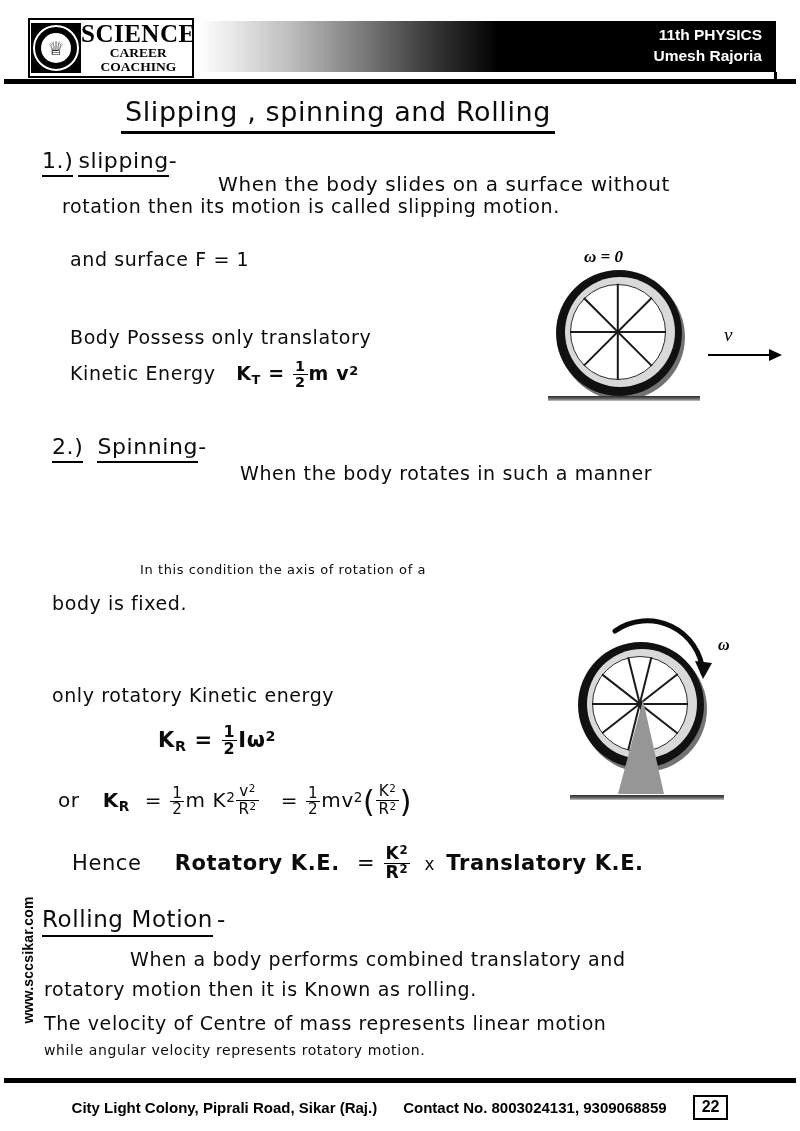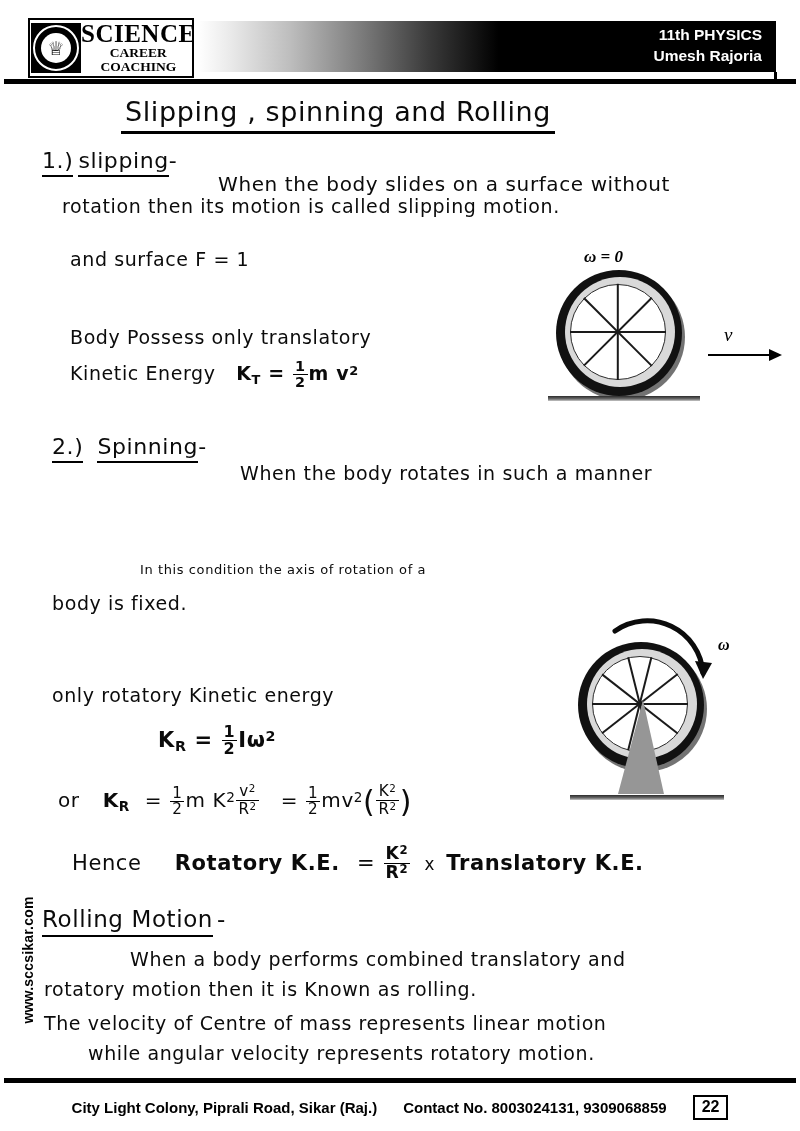--- a/index.html
+++ b/index.html
@@ -233,21 +233,21 @@
     font-size: 1.5em;
     vertical-align: -0.14em;
     font-weight: 400;
   }
 
   .s3-head { left: 42px; top: 906px; font-size: 23px; }
   .s3-head .word { border-bottom: 2.5px solid #000; padding-bottom: 3px; }
   .s3-l1 { left: 130px; top: 948px; font-size: 19px; }
   .s3-l2 { left: 44px; top: 978px; font-size: 19px; }
   .s3-l3 { left: 44px; top: 1012px; font-size: 19px; }
-  .s3-l4 { left: 44px; top: 1042px; font-size: 19px; margin-left: 44px; }
+  .s3-l4 { left: 44px; top: 1042px; font-size: 14px; }
 
   
   .wheel-wrap { position: absolute; }
   .tire-outer {
     position: absolute;
     left: 0; top: 0;
     width: 126px; height: 126px;
     border-radius: 50%;
     background: #111;
     box-shadow: 3px 4px 0px 0px rgba(0,0,0,0.55);

